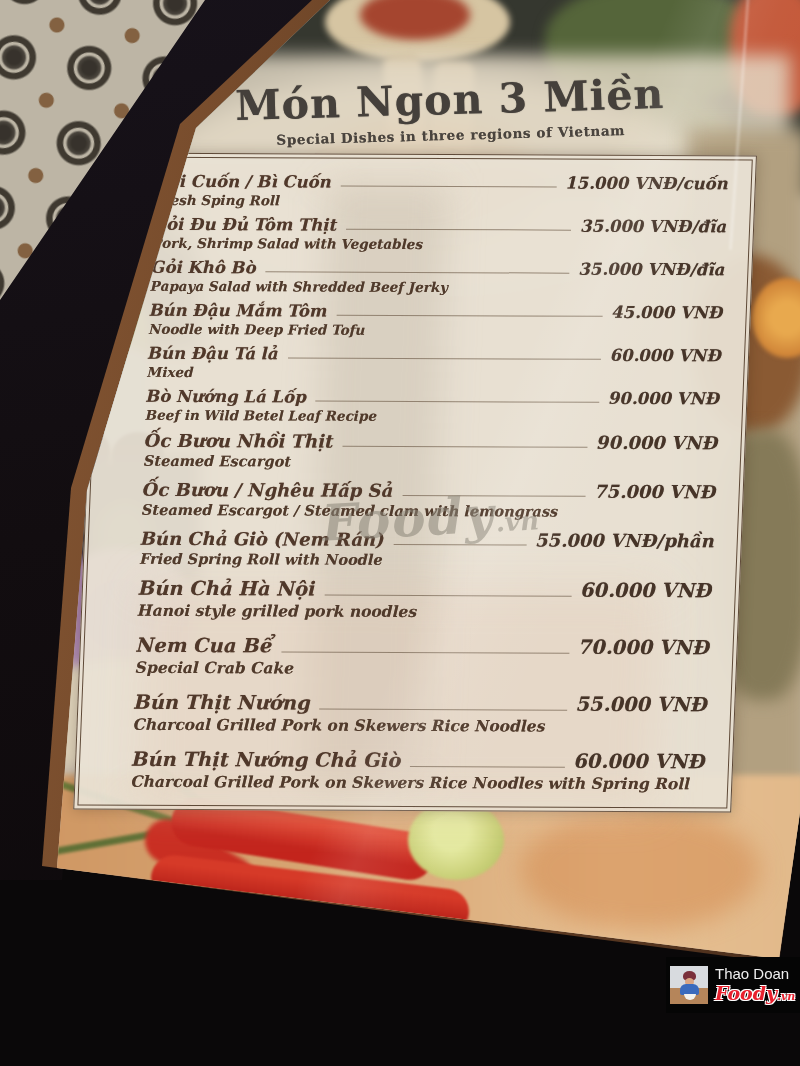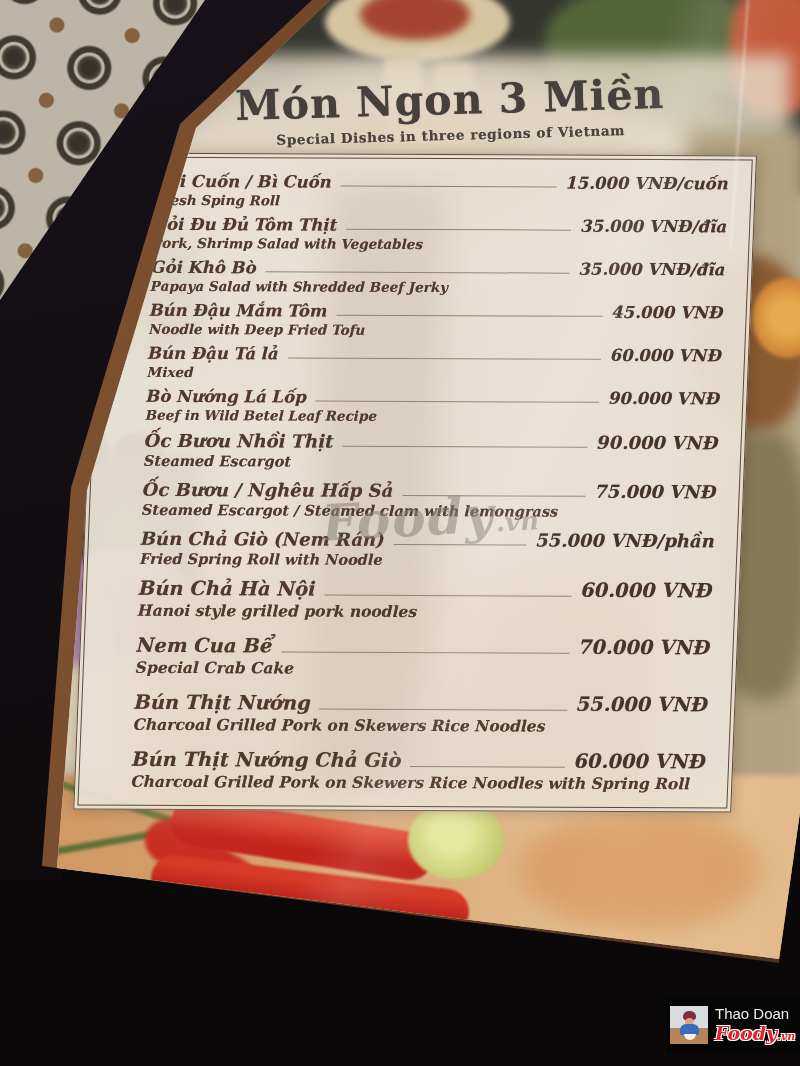--- a/index.html
+++ b/index.html
@@ -122,21 +122,21 @@
   .menu-row:nth-child(n+10) .item-name,.menu-row:nth-child(n+10) .item-price{font-size:19.5px;}
   .menu-row:nth-child(n+10) .item-desc{font-size:15.5px;}
 
   
   .wm-center{left:322px;top:488px;transform:rotate(-3deg);color:rgba(138,133,120,.55);
     font-style:italic;font-weight:bold;}
   .wm-center .wm-big{font-size:50px;letter-spacing:2px;}
   .wm-center .wm-small{font-size:26px;}
 
   
-  .badge{left:666px;top:997px;width:134px;height:56px;background:#050505;display:flex;align-items:center;}
+  .badge{left:666px;top:957px;width:134px;height:56px;background:#050505;display:flex;align-items:center;}
   .avatar{width:38px;height:38px;margin-left:4px;position:relative;overflow:hidden;
     background:linear-gradient(#d8dbdf 58%,#b5855a 58%);flex:none;}
   .av-hat{position:absolute;left:13px;top:5px;width:13px;height:10px;border-radius:50% 50% 40% 40%;background:#7a2f3a;}
   .av-face{position:absolute;left:15px;top:12px;width:9px;height:8px;border-radius:50%;background:#d9a583;}
   .av-shirt{position:absolute;left:10px;top:18px;width:19px;height:11px;border-radius:6px 6px 2px 2px;background:#3a6bbd;}
   .av-bowl{position:absolute;left:14px;top:28px;width:12px;height:6px;border-radius:0 0 6px 6px;background:#f2f2ee;}
   .badge-txt{margin-left:7px;line-height:1.05;}
   .badge-name{font-family:"Liberation Sans",sans-serif;font-size:15px;color:#efefef;}
   .badge-logo{font-style:italic;font-weight:bold;font-size:19px;color:#e8212e;margin-top:2px;
     text-shadow:-1px -1px 0 #fff,1px -1px 0 #fff,-1px 1px 0 #fff,1px 1px 0 #fff,0 2px 2px rgba(0,0,0,.5);}

